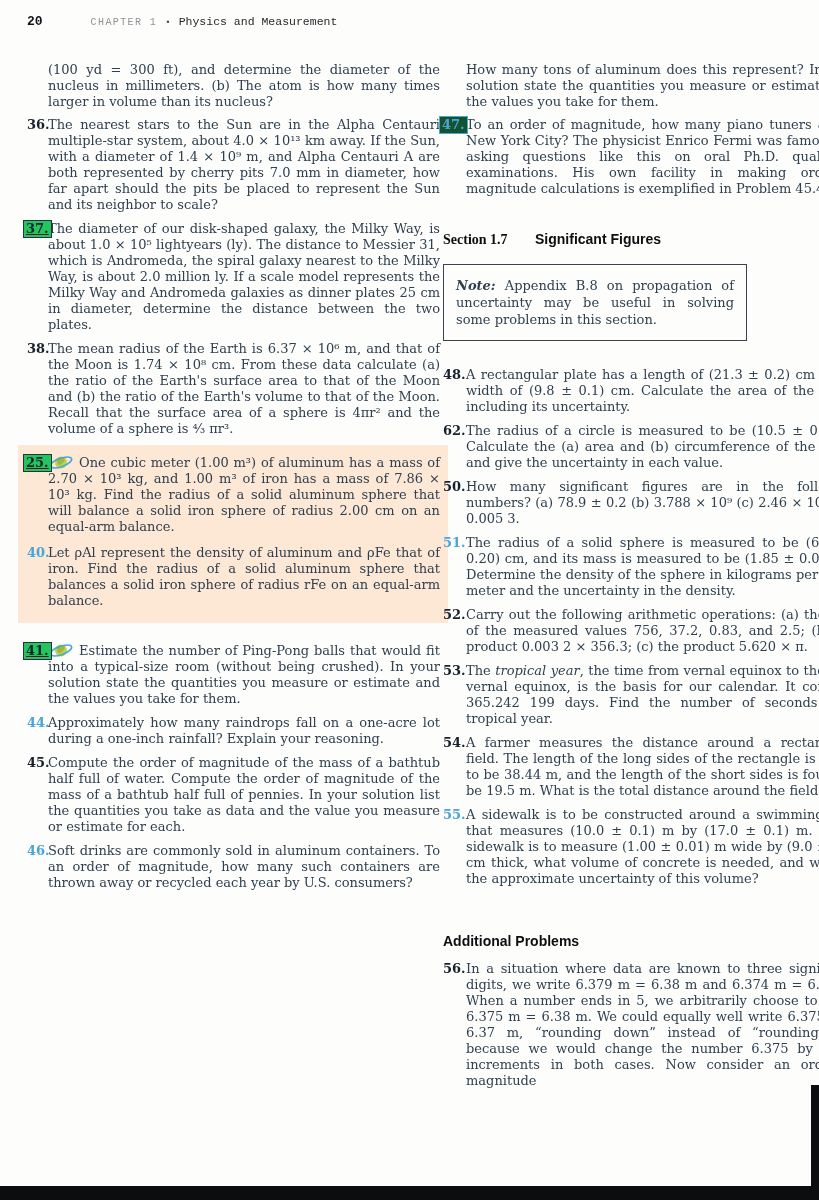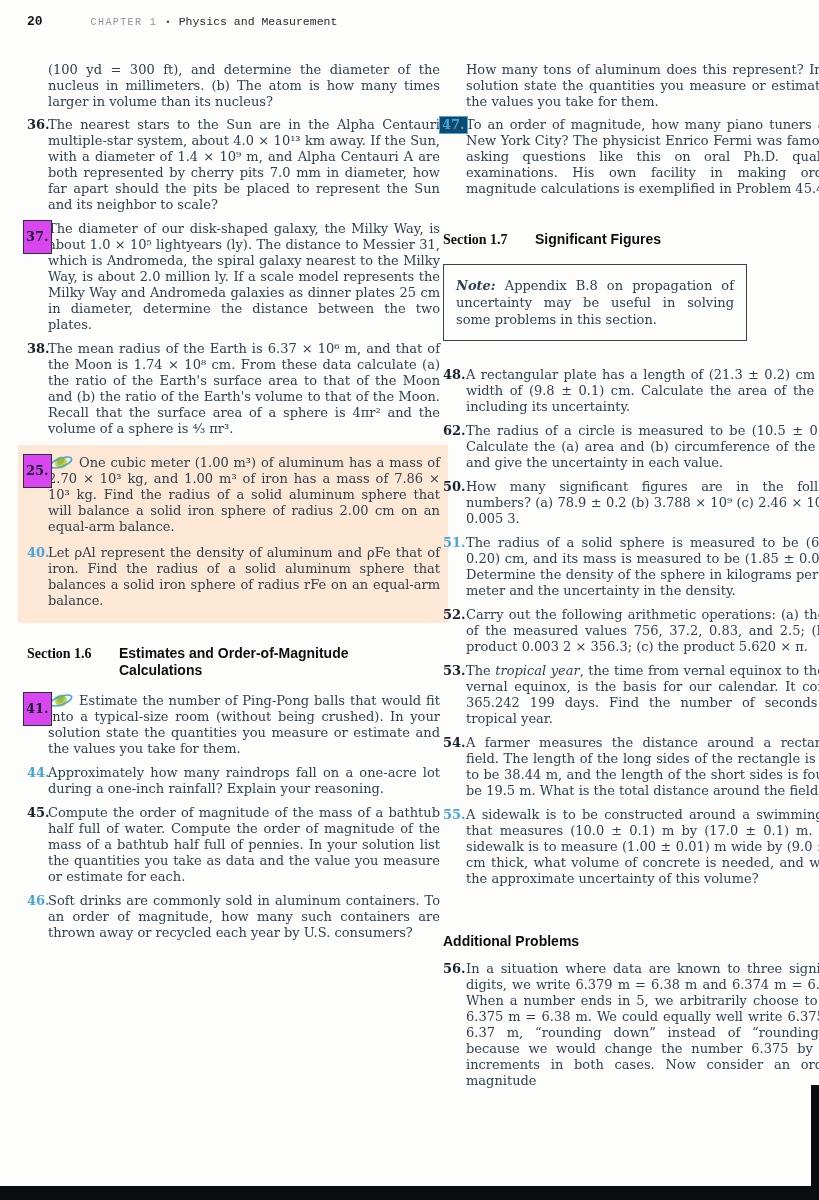--- a/index.html
+++ b/index.html
@@ -20,22 +20,22 @@
   .col-left  { left:27px;  width:413px; }
   .col-right { left:443px; width:415px; }
 
   .intro { padding-left:21px; text-align:justify; margin-bottom:7px; }
   .col-right .intro { padding-left:23px; }
 
   .problem { position:relative; padding-left:21px; text-align:justify; margin-bottom:8px; }
   .col-right .problem { padding-left:23px; }
   .pnum { position:absolute; left:0; top:0; font-weight:bold; color:#18222e; }
   .pnum.plain-blue { color:#4aa5d8; }
-  .pnum.boxed { border:1.5px solid #28313d; background:#d946ef; padding:8px 2px; left:-4px; top:-1px; }
-  .pnum.boxed-blue { border:1.5px solid #4aa5d8; background:#0c4a6e; color:#4aa5d8; padding:0 2px; left:-4px; top:-1px; }
+  .pnum.boxed { border:1.5px solid #28313d; background:#22c55e; padding:0 2px; left:-4px; top:-1px;text-decoration:underline; }
+  .pnum.boxed-blue { border:1.5px solid #4aa5d8; background:#14532d; color:#4aa5d8; padding:0 2px; left:-4px; top:-1px; }
 
   .globe-wrap { display:inline-block; }
   .globe { width:26px; height:15px; vertical-align:-3px; margin-right:5px; }
 
   .highlight { background:#fce8d5; margin:2px -8px 20px -9px; padding:10px 8px 4px 9px; }
   .highlight .problem { margin-bottom:10px; }
 
   .section-heading { display:flex; font-family:"Liberation Sans", sans-serif;
     font-weight:bold; font-size:14px; color:#0c0e10; margin:22px 0 14px; line-height:17px; }
   .sec-label { min-width:92px;font-family:Liberation Serif, serif; }
@@ -74,25 +74,20 @@
     <div class="highlight">
       <div id="left-highlight">
           <div class="problem"><span class="pnum boxed">25.</span><span class="globe-wrap"><svg class="globe" viewBox="0 0 26 16">
                 <circle cx="13" cy="8" r="6.4" fill="#bfd24d"></circle>
                 <path d="M9.5 3.5c2.5-1.3 6-.8 7.5 1.2-.8 2.6-2.4 5.2-5.6 6.2-2.6-1.2-3.3-5-1.9-7.4z" fill="#92b231" opacity="0.75"></path>
                 <ellipse cx="13" cy="8" rx="12" ry="4.4" fill="none" stroke="#4aa4d9" stroke-width="1.7" transform="rotate(-20 13 8)"></ellipse>
               </svg></span><span class="ptext">One cubic meter (1.00 m³) of aluminum has a mass of 2.70 × 10³ kg, and 1.00 m³ of iron has a mass of 7.86 × 10³ kg. Find the radius of a solid aluminum sphere that will balance a solid iron sphere of radius 2.00 cm on an equal-arm balance.</span></div>
           <div class="problem"><span class="pnum plain-blue">40.</span><span class="ptext">Let ρAl represent the density of aluminum and ρFe that of iron. Find the radius of a solid aluminum sphere that balances a solid iron sphere of radius rFe on an equal-arm balance.</span></div>
         </div>
     </div>
-    <div class="section-heading">
-      <span class="sec-label">Section 1.6</span>
-      <span class="sec-title">Estimates and Order-of-Magnitude
-Calculations</span>
-    </div>
     <div id="left-probs-b">
         <div class="problem"><span class="pnum boxed">41.</span><span class="globe-wrap"><svg class="globe" viewBox="0 0 26 16">
               <circle cx="13" cy="8" r="6.4" fill="#bfd24d"></circle>
               <path d="M9.5 3.5c2.5-1.3 6-.8 7.5 1.2-.8 2.6-2.4 5.2-5.6 6.2-2.6-1.2-3.3-5-1.9-7.4z" fill="#92b231" opacity="0.75"></path>
               <ellipse cx="13" cy="8" rx="12" ry="4.4" fill="none" stroke="#4aa4d9" stroke-width="1.7" transform="rotate(-20 13 8)"></ellipse>
             </svg></span><span class="ptext">Estimate the number of Ping-Pong balls that would fit into a typical-size room (without being crushed). In your solution state the quantities you measure or estimate and the values you take for them.</span></div>
         <div class="problem"><span class="pnum plain-blue">44.</span><span class="ptext">Approximately how many raindrops fall on a one-acre lot during a one-inch rainfall? Explain your reasoning.</span></div>
         <div class="problem"><span class="pnum plain">45.</span><span class="ptext">Compute the order of magnitude of the mass of a bathtub half full of water. Compute the order of magnitude of the mass of a bathtub half full of pennies. In your solution list the quantities you take as data and the value you measure or estimate for each.</span></div>
         <div class="problem"><span class="pnum plain-blue">46.</span><span class="ptext">Soft drinks are commonly sold in aluminum containers. To an order of magnitude, how many such containers are thrown away or recycled each year by U.S. consumers?</span></div>
       </div>

